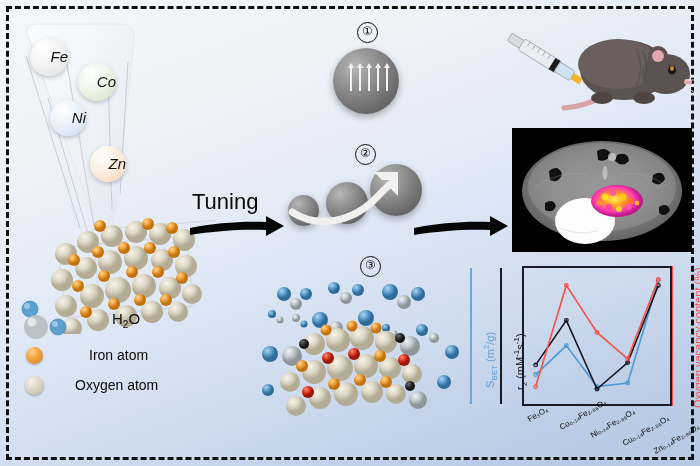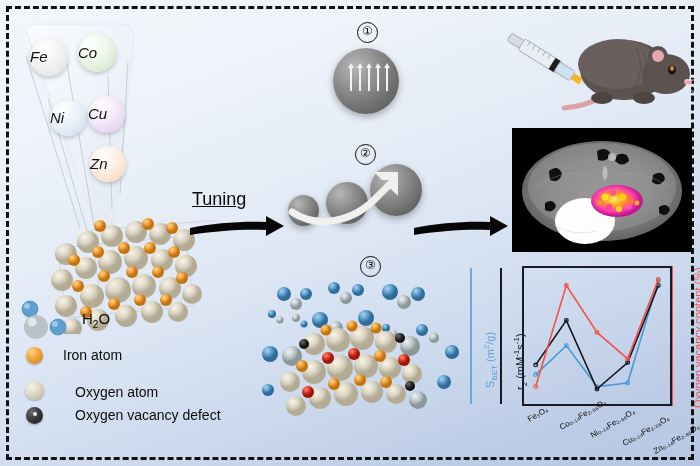--- a/index.html
+++ b/index.html
@@ -22,21 +22,21 @@
 
   
   #cone{
     position:absolute;left:8px;top:14px;width:185px;height:235px;
   }
   #cone-body{
     position:absolute;left:0;top:0;width:100%;height:100%;
   }
   .el-ball{
     position:absolute;border-radius:50%;
-    display:flex;align-items:center;justify-content:flex-start;
+    display:flex;align-items:center;justify-content:flex-end;
     font-size:15px;font-style:italic;color:#111;
     font-family:"Liberation Sans",sans-serif;
     box-shadow:0 2px 4px rgba(90,100,120,.35);
   }
   .el-ball span{transform:translateY(-1px);}
 
   
   .badge{
     position:absolute;width:19px;height:19px;border-radius:50%;
     border:1.6px solid #0d0d0d;background:transparent;
@@ -46,23 +46,22 @@
 
   
   .gsphere{
     position:absolute;border-radius:50%;
     background:radial-gradient(circle at 33% 28%, #b7b7b7 0%, #8f8f8f 35%, #6d6d6d 68%, #4e4e4e 100%);
     box-shadow:0 3px 7px rgba(60,60,70,.40);
   }
 
   
   .flow-label{
-    position:absolute;font-size:18px;color:#0a0a0a;
+    position:absolute;font-size:22px;color:#0a0a0a;
     font-family:"Liberation Sans",sans-serif;
-    text-decoration:underline;
   }
 
   
   #legend{position:absolute;left:16px;top:300px;width:230px;}
   .lg-row{display:flex;align-items:center;height:26px;}
   .lg-dot{border-radius:50%;flex:0 0 auto;}
   .lg-txt{margin-left:10px;font-size:14px;color:#0b0b0b;white-space:nowrap;}
   .d-orange{background:radial-gradient(circle at 34% 28%,#ffd288 0%,#f0a23c 45%,#d07d16 100%);box-shadow:0 1px 2px rgba(0,0,0,.3);}
   .d-red{background:radial-gradient(circle at 34% 28%,#ff8f7a 0%,#e33a22 45%,#b71d0c 100%);box-shadow:0 1px 2px rgba(0,0,0,.3);}
   .d-oxy{background:radial-gradient(circle at 34% 28%,#f6f2e8 0%,#ddd6c4 45%,#bdb49e 100%);box-shadow:0 1px 2px rgba(0,0,0,.3);}
@@ -135,28 +134,25 @@
         <path d="M58,44 L86,212"></path>
         <path d="M100,62 L104,196"></path>
         <path d="M120,48 L112,180"></path>
         <path d="M40,84 L80,220"></path>
       </g>
     </svg>
 
     <div class="el-ball" style="left:22px;top:24px;width:38px;height:38px;background:radial-gradient(circle at 35% 28%,#ffffff 0%,#f3f3f3 45%,#dedede 100%);">
       <span>Fe</span>
     </div>
-    <div class="el-ball" style="left:70px;top:20px;width:38px;height:38px;background:radial-gradient(circle at 35% 28%,#ffffff 0%,#eef6e9 45%,#cbe0bf 100%);">
+    <div class="el-ball" style="left:70px;top:49px;width:38px;height:38px;background:radial-gradient(circle at 35% 28%,#ffffff 0%,#eef6e9 45%,#cbe0bf 100%);">
       <span>Co</span>
     </div>
     <div class="el-ball" style="left:42px;top:86px;width:36px;height:36px;background:radial-gradient(circle at 35% 28%,#ffffff 0%,#eaf1fa 45%,#c9d9ef 100%);">
       <span>Ni</span>
-    </div>
-    <div class="el-ball" style="left:80px;top:82px;width:37px;height:37px;background:radial-gradient(circle at 35% 28%,#ffffff 0%,#f3e9f8 45%,#ddc6ea 100%);">
-      <span>Cu</span>
     </div>
     <div class="el-ball" style="left:82px;top:132px;width:36px;height:36px;background:radial-gradient(circle at 35% 28%,#ffffff 0%,#fdeee1 45%,#f6d2b4 100%);">
       <span>Zn</span>
     </div>
   </div>
 
   <svg style="position:absolute;left:36px;top:206px;width:180px;height:128px;" viewBox="0 0 180 128">
     <defs>
       <radialGradient id="oxG" cx="34%" cy="28%">
           <stop offset="0%" stop-color="#f8f4ea"></stop>
@@ -464,49 +460,43 @@
       <g stroke="#b4b4b4" stroke-width=".7" fill="none" opacity=".45">
         <path d="M22,58 q26,-18 52,-12"></path>
         <path d="M156,58 q-26,-18 -50,-12"></path>
         <path d="M40,96 q22,12 44,6"></path>
       </g>
     </svg>
   </div>
 
   <div id="legend">
 
-    <div class="lg-row" style="height:40px;position:relative;">
+    <div class="lg-row" style="height:40px;position:relative;gap:30px;">
       <svg style="width:56px;height:40px;" viewBox="0 0 56 40">
         <circle cx="14" cy="9" r="8" fill="#5d9fce" stroke="#3d7fae" stroke-width=".6"></circle>
         <circle cx="11" cy="6" r="3" fill="#a9d2ee" opacity=".8"></circle>
         <circle cx="20" cy="27" r="12" fill="#b9c2c6"></circle>
         <circle cx="16" cy="22" r="4.5" fill="#e8ecee" opacity=".85"></circle>
         <circle cx="42" cy="27" r="8" fill="#5d9fce" stroke="#3d7fae" stroke-width=".6"></circle>
         <circle cx="39" cy="24" r="3" fill="#a9d2ee" opacity=".8"></circle>
       </svg>
       <span id="h2o-label" class="lg-txt">H<sub>2</sub>O</span>
     </div>
 
     <div class="lg-row" style="height:30px;">
       <span class="lg-dot d-orange" style="width:17px;height:17px;margin-left:10px;"></span>
-      <span class="lg-txt" style="margin-left:20px;">Iron atom</span>
-    </div>
-
-
-    <div class="lg-row" style="height:30px;align-items:flex-end;">
+      <span class="lg-txt" style="margin-left:46px;">Iron atom</span>
+    </div>
+
+
+    <div class="lg-row" style="height:30px;">
       <span class="lg-dot d-oxy" style="width:19px;height:19px;margin-left:9px;"></span>
       <span class="lg-txt" style="margin-left:31px;">Oxygen atom</span>
     </div>
 
-    <div class="lg-row" style="height:30px;position:relative;">
-      <span class="lg-dot d-vac" style="width:17px;height:17px;margin-left:10px;position:relative;">
-        <span style="position:absolute;left:6.5px;top:5px;width:4px;height:4px;border-radius:50%;background:#f2f2f2;"></span>
-      </span>
-      <span class="lg-txt" style="margin-left:32px;">Oxygen vacancy defect</span>
-    </div>
   </div>
 
   <div id="chart-panel">
 
     <div id="axis-left-blue"></div>
 
     <div id="axis-left-black"></div>
 
     <div id="axis-right-red"></div>
 

